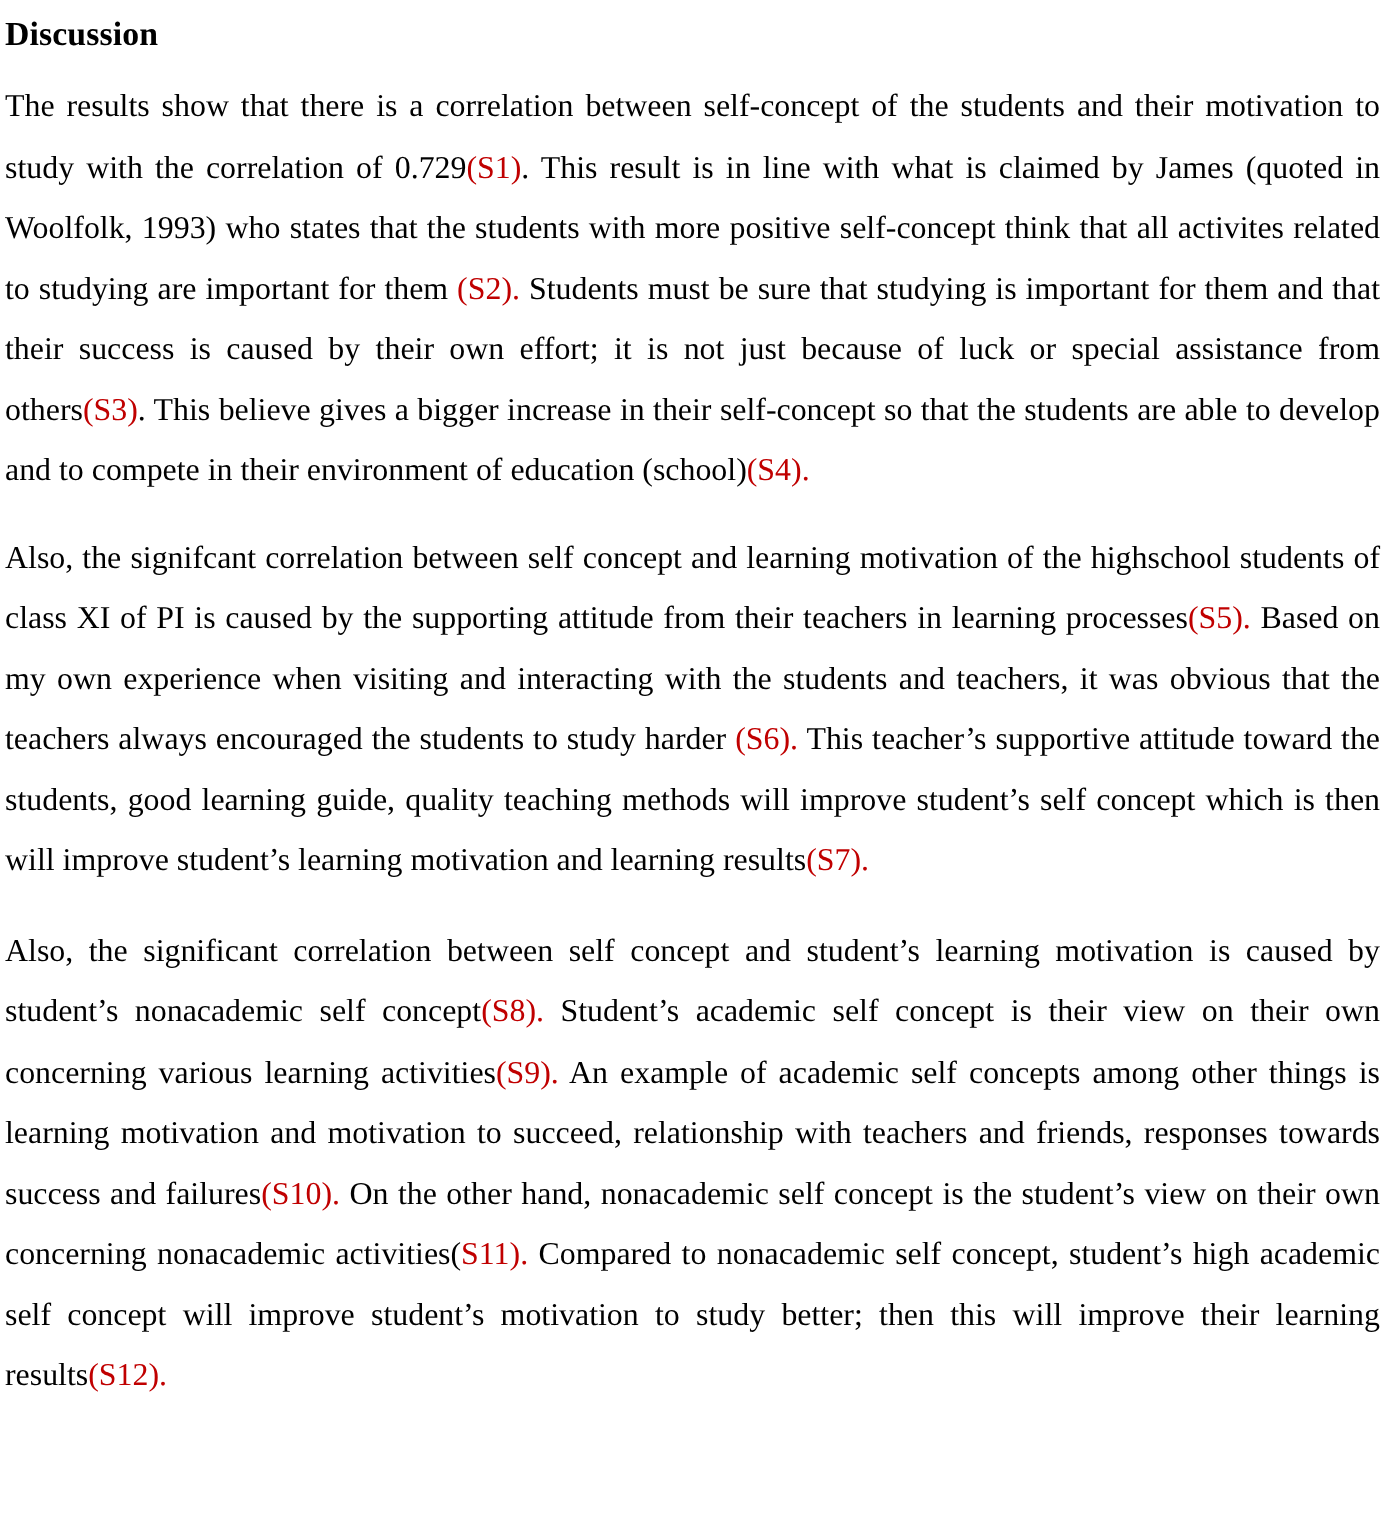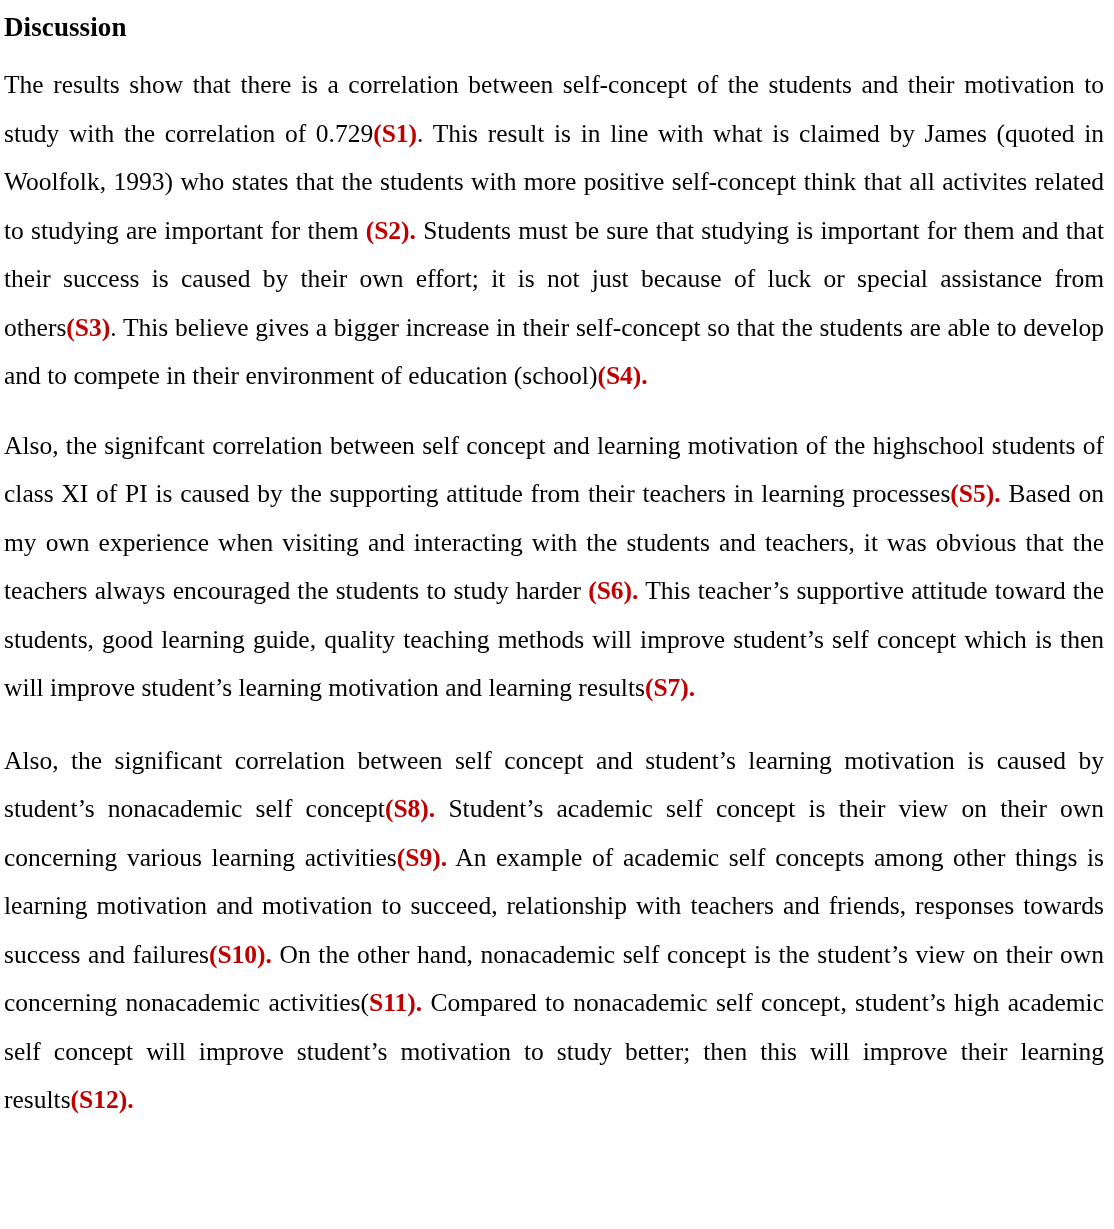--- a/index.html
+++ b/index.html
@@ -35,21 +35,21 @@
     text-justify: inter-word;
     margin: 0;
     padding: 0;
     -webkit-hyphens: none;
     hyphens: none;
   }
   .p1 { margin-top: 20px; }
   .p2 { margin-top: 21px; }
   .p3 { margin-top: 24px; }
   .mark {
-    font-weight: bold;
+    font-weight: normal;
     color: #C00000;
   }
 </style>
 </head>
 <body>
 
 <div class="page">
 
   <h1 class="heading">Discussion</h1>
 

